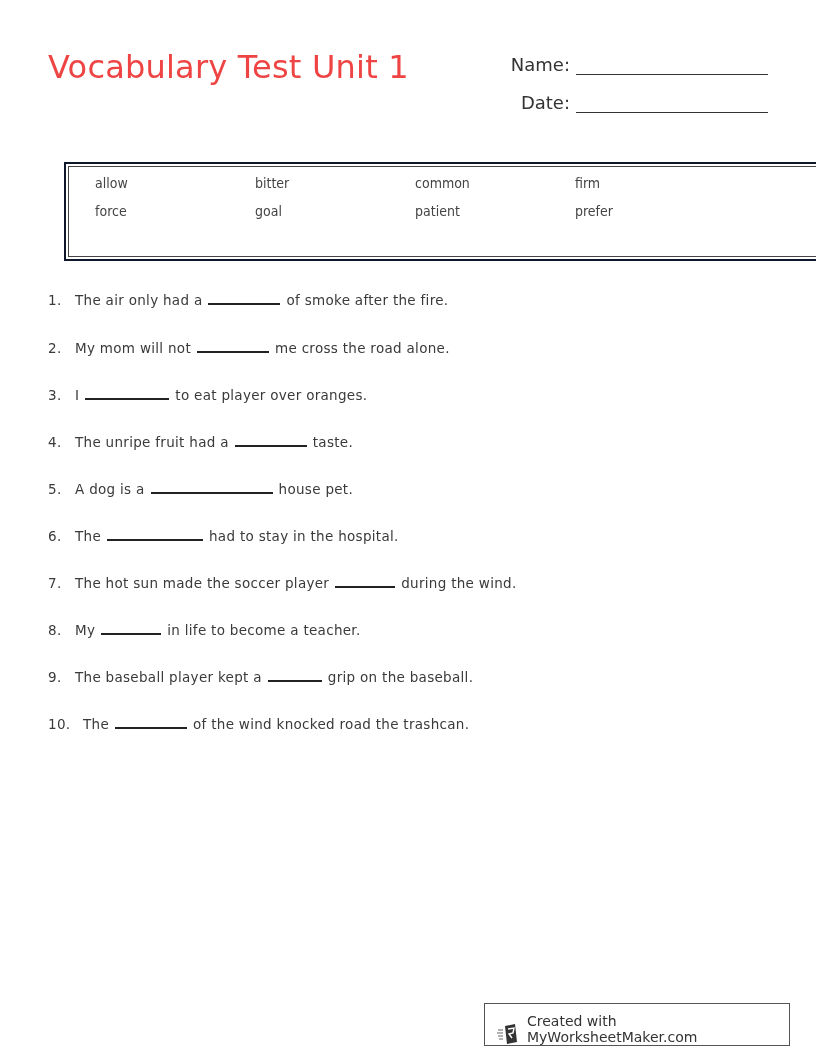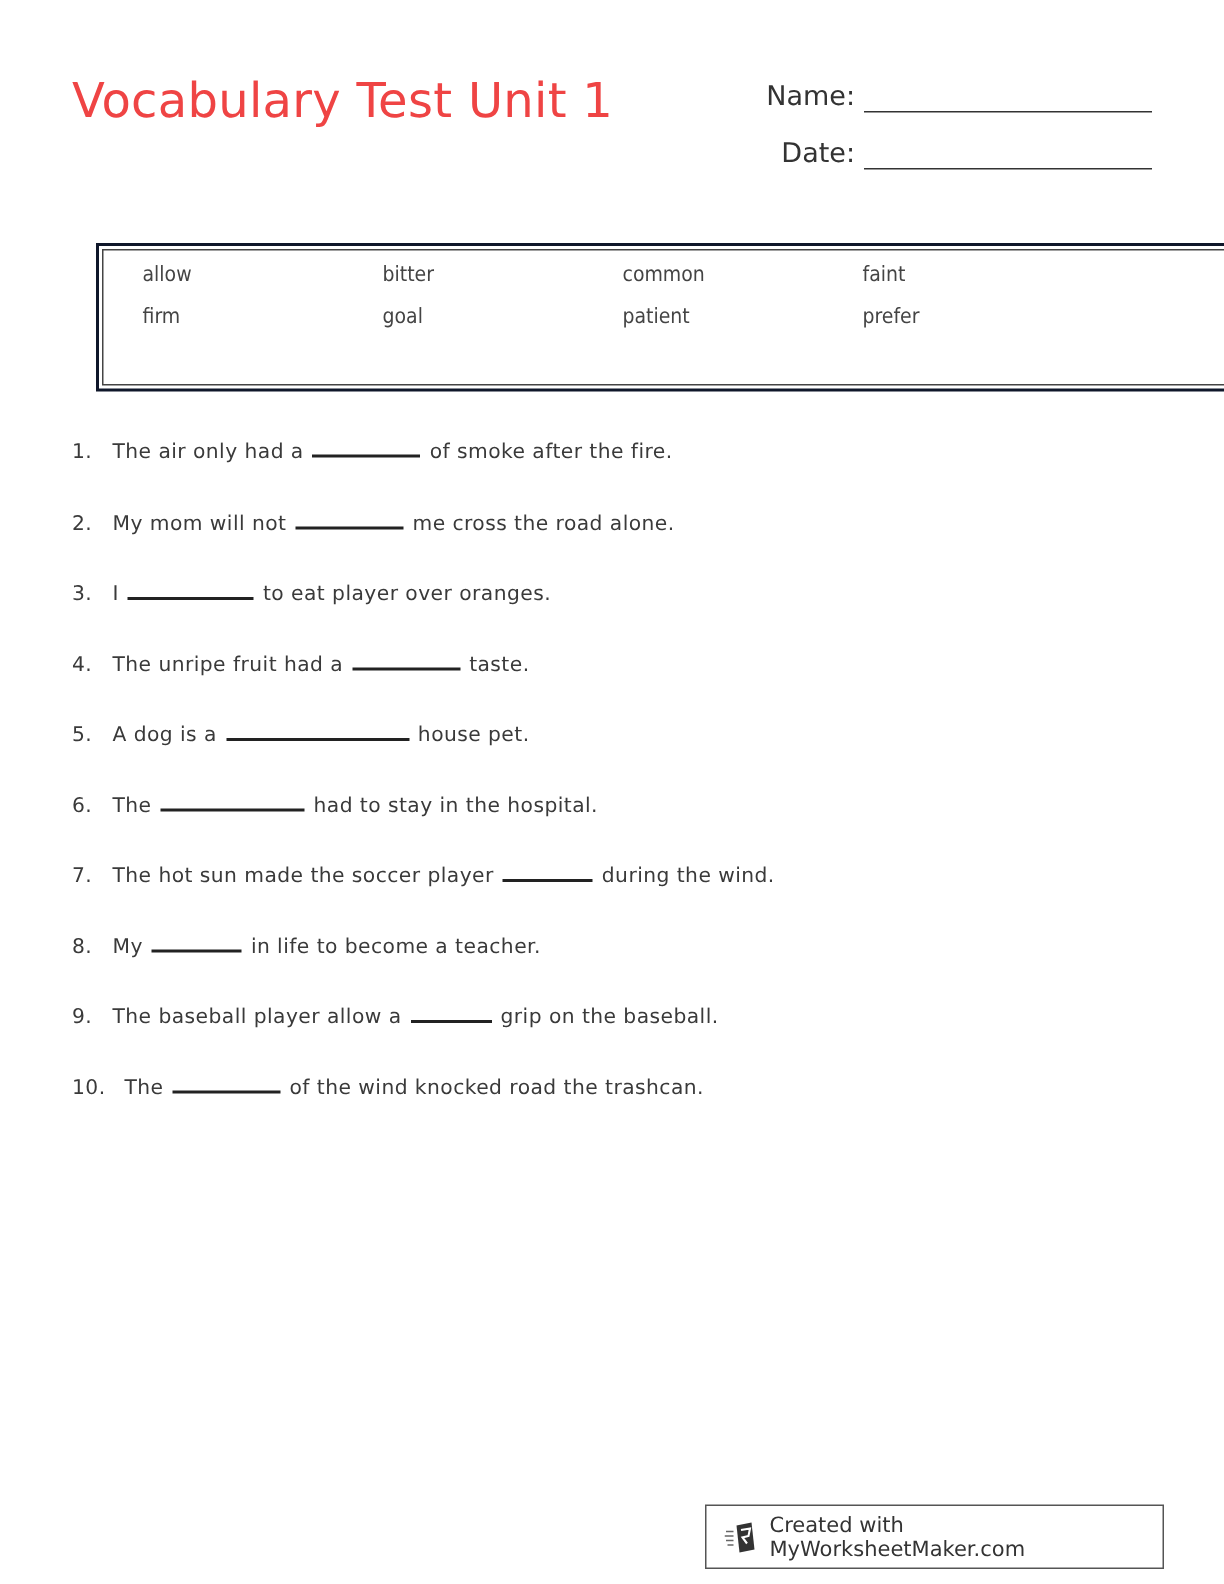--- a/index.html
+++ b/index.html
@@ -36,22 +36,22 @@
     .questions { position: absolute; left: 48px; top: 289px; }
     .q {
       position: absolute; left: 0; white-space: nowrap; font-size: 13.5px; color: #3a3a3a;
       display: flex; align-items: baseline; letter-spacing: 0.3px;
     }
     .q-num { display: inline-block; width: 27px; }
     .q-num.wide { width: 35px; }
     .blank { display: inline-block; border-bottom: 2px solid #222; height: 14px; margin: 0 6px; }
 
     .footer {
-      position: absolute; left: 470px; top: 1003px; width: 306px; height: 43px;
-      box-sizing: border-box; border: 1.5px solid #555; display: flex; align-items: center;
+      position: absolute; left: 484px; top: 1003px; width: 306px; height: 43px;
+      box-sizing: border-box; border: 1.5px solid #555; display: flex; align-items: flex-end;
       padding-left: 12px; font-size: 14px; color: #333;
     }
     .footer-icon { width: 22px; height: 22px; margin-right: 8px; }
   </style>
 </head>
 <body>
 
 <div class="title">Vocabulary Test Unit 1</div>
 
 <div class="field-row name-row">
@@ -62,22 +62,22 @@
   <span class="field-label">Date:</span>
   <span class="field-line"></span>
 </div>
 
 <div class="word-bank">
   <div class="word-bank-inner">
     <div class="word-grid">
       <span class="word">allow</span>
       <span class="word">bitter</span>
       <span class="word">common</span>
-      <span class="word">faint</span>
       <span class="word">firm</span>
+      <span class="word">force</span>
       <span class="word">goal</span>
       <span class="word">patient</span>
       <span class="word">prefer</span>
     </div>
   </div>
 </div>
 
 <div class="questions">
   <div class="q" style="top:0px">
     <span class="q-num">1.</span>
@@ -122,21 +122,21 @@
     <span>during the wind.</span>
   </div>
   <div class="q" style="top:330px">
     <span class="q-num">8.</span>
     <span>My</span>
     <span class="blank" style="width:60px"></span>
     <span>in life to become a teacher.</span>
   </div>
   <div class="q" style="top:377px">
     <span class="q-num">9.</span>
-    <span>The baseball player allow a</span>
+    <span>The baseball player kept a</span>
     <span class="blank" style="width:54px"></span>
     <span>grip on the baseball.</span>
   </div>
   <div class="q" style="top:424px">
     <span class="q-num wide">10.</span>
     <span>The</span>
     <span class="blank" style="width:72px"></span>
     <span>of the wind knocked road the trashcan.</span>
   </div>
 </div>

